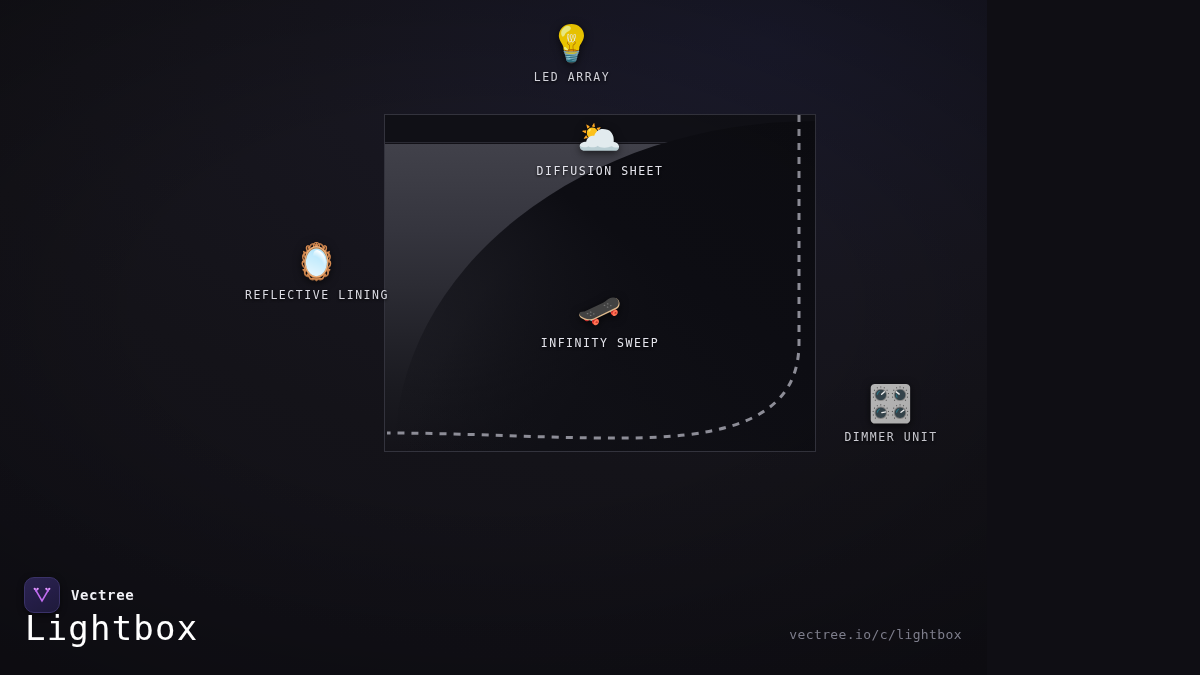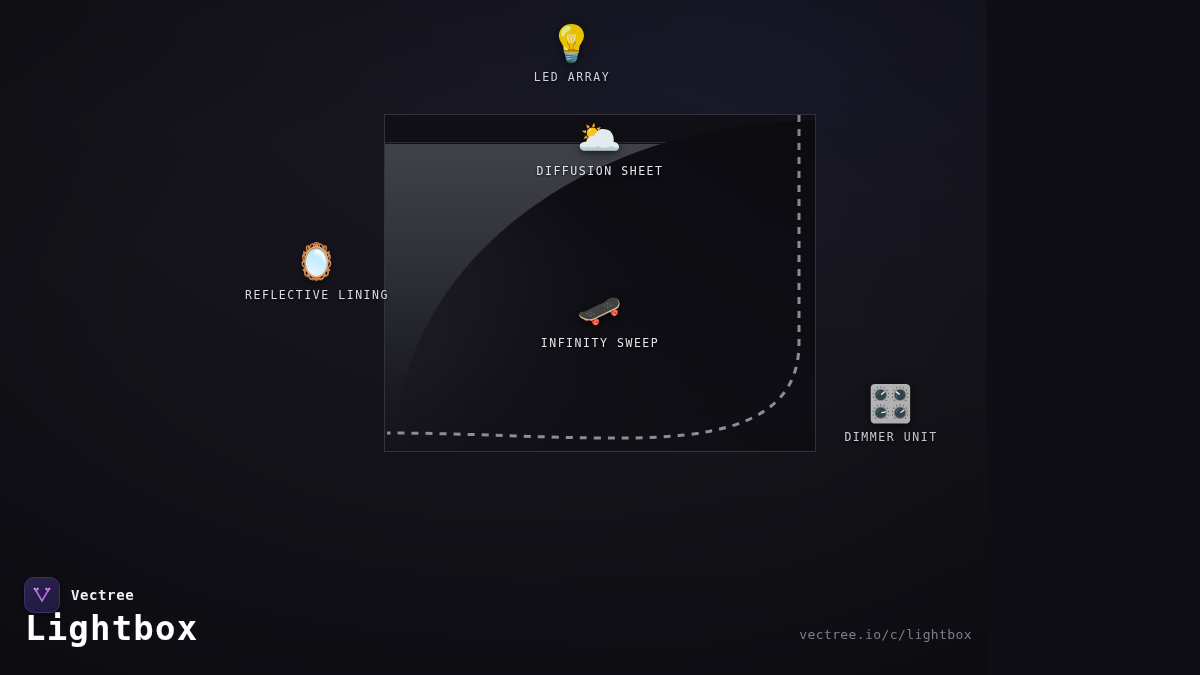--- a/index.html
+++ b/index.html
@@ -163,27 +163,27 @@
     font-size: 14px;
     font-weight: bold;
     letter-spacing: 0.6px;
     color: #f1f1f6;
   }
   .page-title {
     position: absolute;
     left: 25px;
     top: 48px;
     font-size: 34px;
-    font-weight: bold;
+    font-weight: normal;
     letter-spacing: 1.2px;
     color: #ffffff;
   }
   .footer-url {
     position: absolute;
-    right: 15px;
+    right: 25px;
     bottom: 33px;
     font-size: 13px;
     letter-spacing: 0.4px;
     color: #7e7e8c;
   }
 </style>
 </head>
 <body>
 
 <div id="stage">

